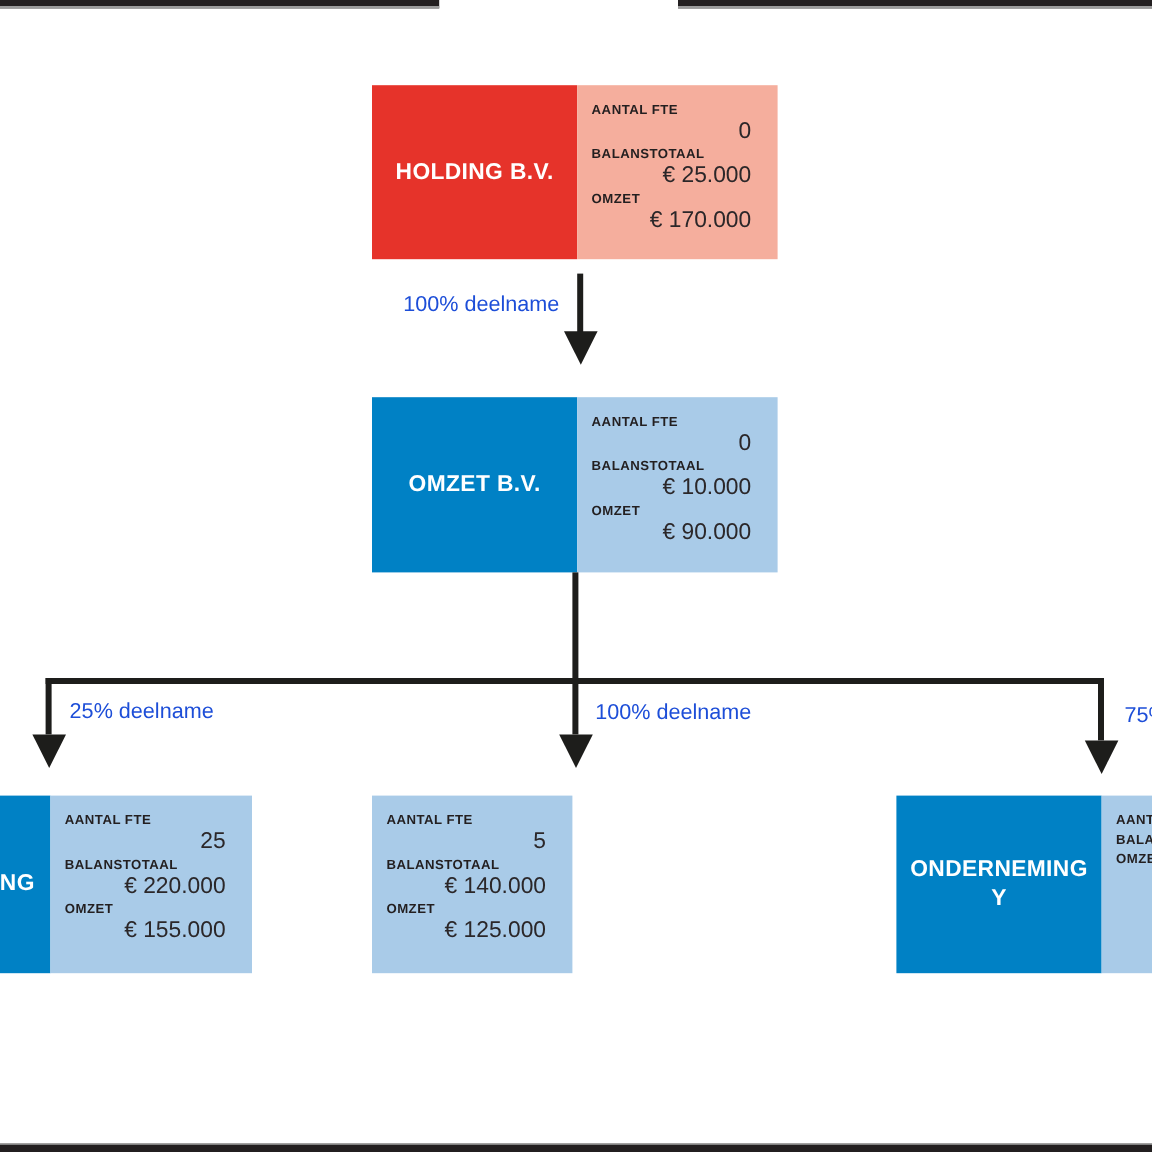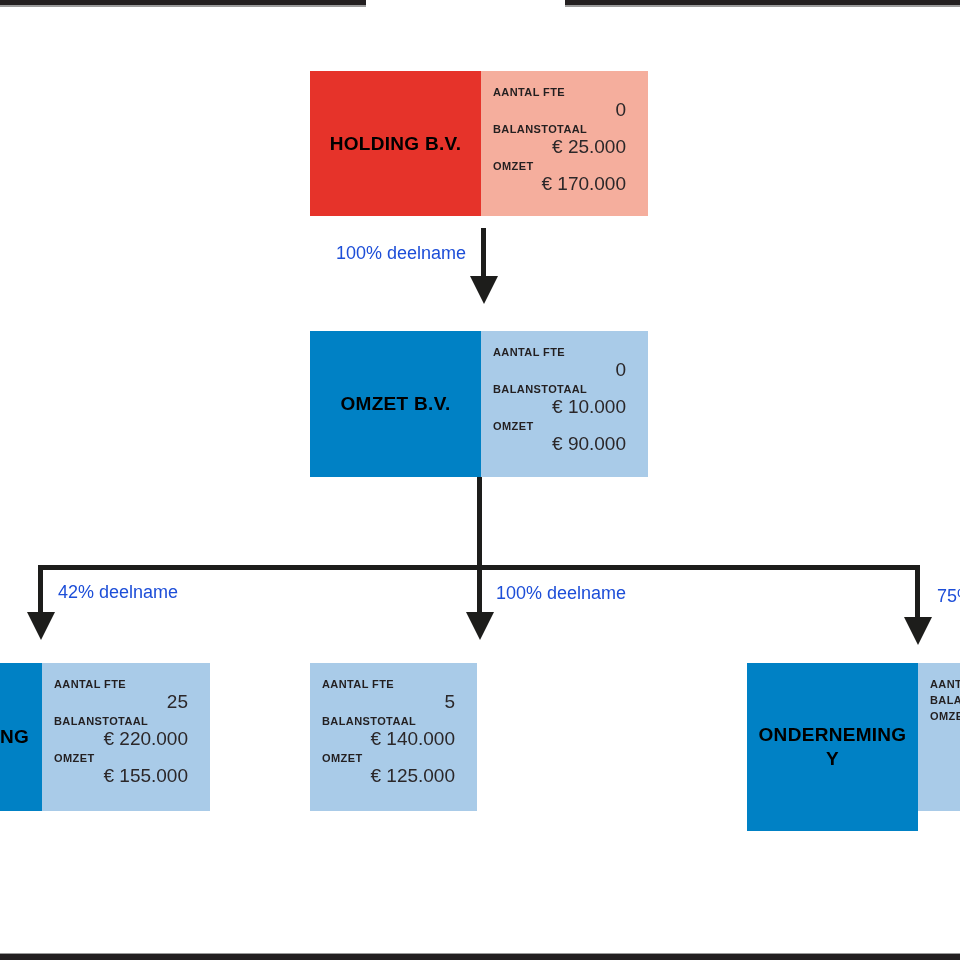--- a/index.html
+++ b/index.html
@@ -23,21 +23,21 @@
   .bar-top-right { left: 565px; top: 0; width: 395px; }
   .bar-bottom    { left: 0; top: 953px; width: 960px; height: 7px; border-bottom: none; border-top: 1px solid #9b9b9b; }
 
   
   .node { position: absolute; display: flex; }
   .node-title {
     display: flex;
     align-items: center;
     justify-content: center;
     text-align: center;
-    color: #000000;
+    color: #ffffff;
     font-weight: bold;
     font-size: 19px;
     letter-spacing: 0.3px;
     line-height: 1.25;
     padding: 0 10px;
     box-sizing: border-box;
   }
   .title-red  { background: #e6332a; }
   .title-blue { background: #0081c5; }
   .stats {
@@ -67,21 +67,21 @@
   .node-holding .node-title, .node-beheer .node-title, .node-aanvrager .node-title { width: 171px; height: 145px; }
   .node-holding .stats, .node-beheer .stats, .node-aanvrager .stats { width: 167px; height: 145px; }
   .node-beheer    { left: 310px; top: 331px; }
   .node-beheer .node-title, .node-beheer .stats { height: 146px; }
   .node-left      { left: -129px; top: 663px; }
   .node-left .node-title { width: 171px; height: 148px; justify-content: flex-end; padding-right: 13px; }
   .node-left .stats { width: 168px; height: 148px; }
   .node-aanvrager { left: 310px; top: 663px; }
   .node-aanvrager .node-title, .node-aanvrager .stats { height: 148px; }
   .node-y         { left: 747px; top: 663px; }
-  .node-y .node-title { width: 171px; height: 168px; }
+  .node-y .node-title { width: 171px; height: 148px; }
   .node-y .stats { width: 167px; height: 148px; }
 
   
   .line { position: absolute; background: #1d1d1b; }
   .arrowhead {
     position: absolute;
     width: 0; height: 0;
     border-left: 14px solid transparent;
     border-right: 14px solid transparent;
     border-top: 28px solid #1d1d1b;
@@ -157,21 +157,21 @@
   </div>
 
   <div class="line v-mid"></div>
   <div class="arrowhead h-mid"></div>
   <div class="line h-branch"></div>
   <div class="line v-left"></div>
   <div class="arrowhead h-left"></div>
   <div class="line v-right"></div>
   <div class="arrowhead h-right"></div>
 
-  <div class="edge-label lbl-left">42% deelname</div>
+  <div class="edge-label lbl-left">25% deelname</div>
   <div class="edge-label lbl-center">100% deelname</div>
   <div class="edge-label lbl-right">75%</div>
 
   <div class="node node-left">
     <div class="node-title title-blue">NG</div>
     <div class="stats stats-lblue">
       <div class="stat">
         <div class="stat-label">AANTAL FTE</div>
         <div class="stat-value">25</div>
       </div>

